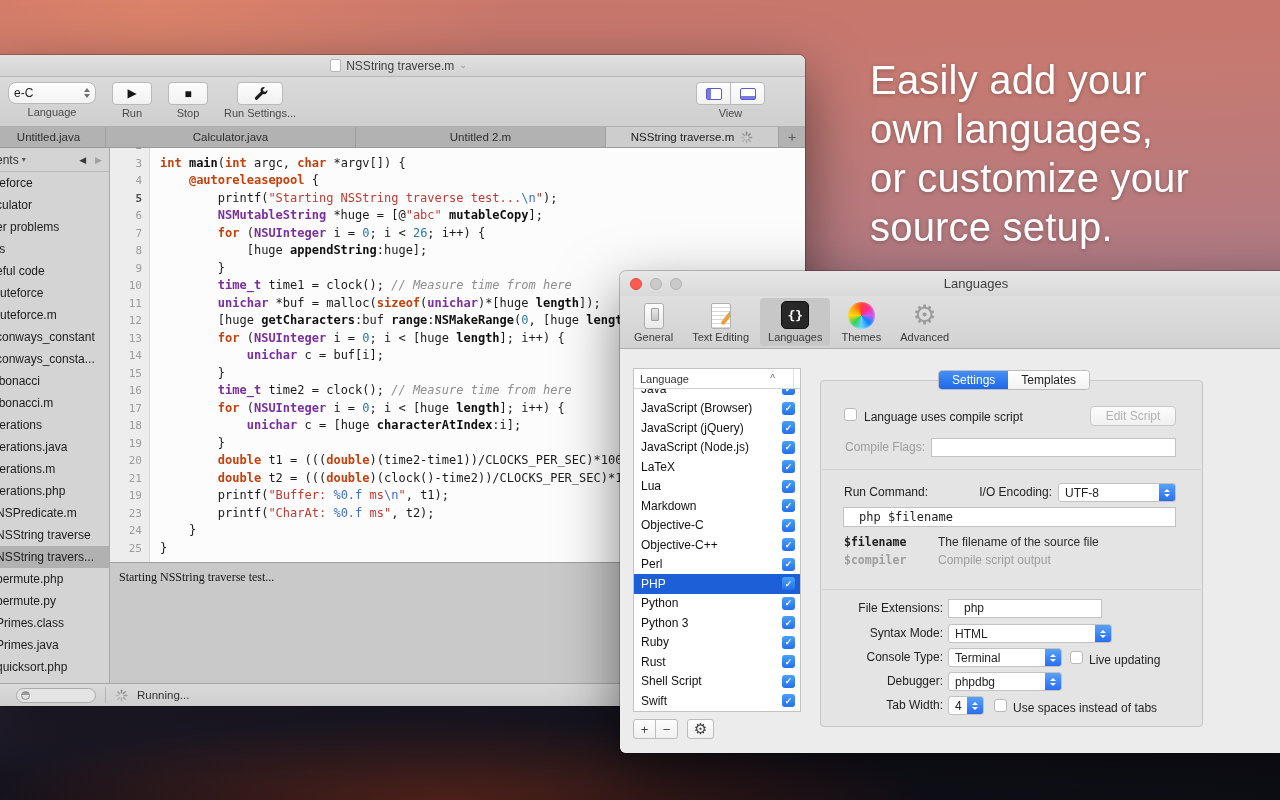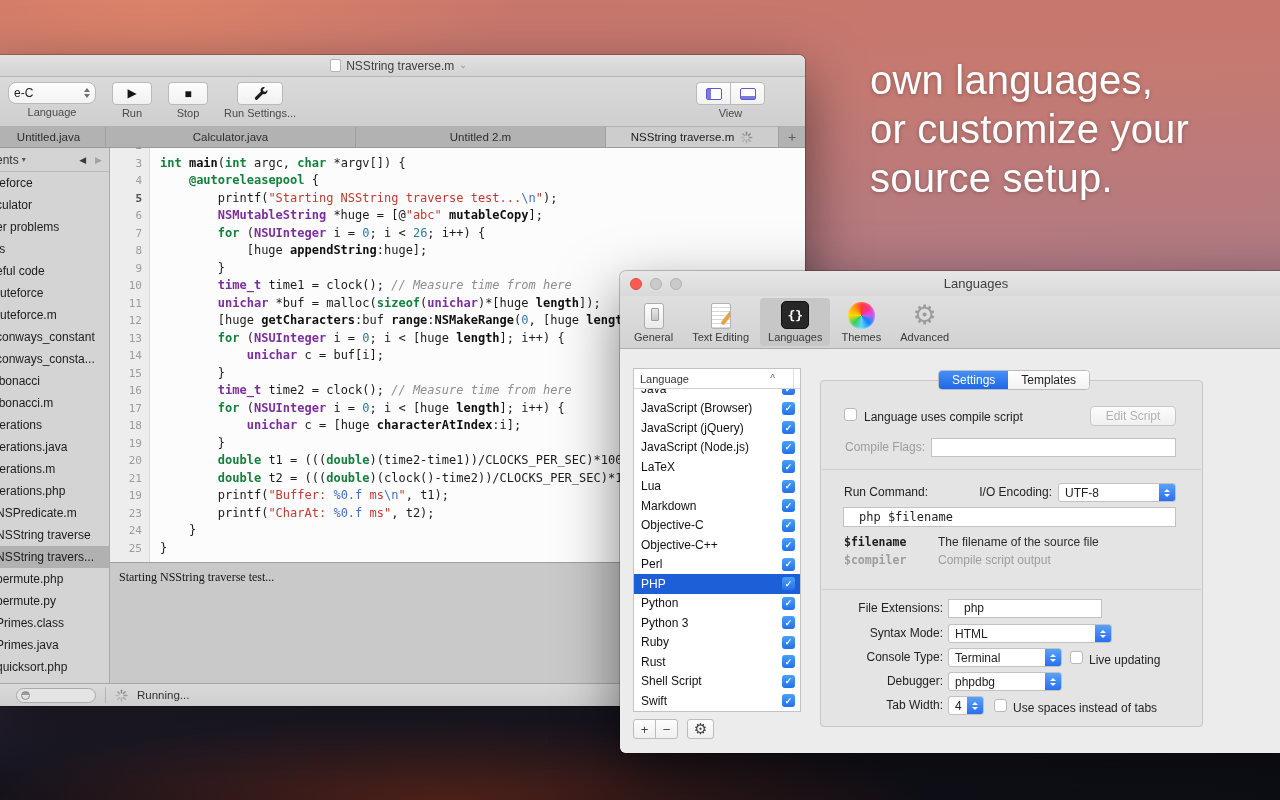--- a/index.html
+++ b/index.html
@@ -51,21 +51,21 @@
   .sb-item{height:22px;line-height:22px;padding:0 4px;white-space:nowrap;overflow:hidden}
   .sb-item.selected{background:#b1b1b1}
   .right-col{flex:1;display:flex;flex-direction:column;min-width:0}
   .code-area{flex:1;display:flex;background:#fcfcfc;overflow:hidden}
   .gutter{width:40px;flex:none;background:#ededed;border-right:1px solid #d8d8d8;text-align:right;padding:3px 7px 0 0;font-family:"DejaVu Sans Mono",monospace;font-size:11px;color:#9c9c9c;overflow:hidden}
   .gutter .gl{height:17.5px;line-height:17.5px}
   .gutter .cur{color:#4c4c4c;font-weight:bold}
   .gcol,.ccol{margin-top:-14px}
   .code{flex:1;padding:3px 0 0 10px;font-family:"DejaVu Sans Mono",monospace;font-size:12px;line-height:17.5px;color:#1b1b1b;white-space:pre;overflow:hidden}
   .cl{height:17.5px}
-  .kw{color:#15803d;font-weight:bold}
+  .kw{color:#c2410c;font-weight:bold}
   .ty{color:#7b2f9e;font-weight:bold}
   .fn{font-weight:bold;color:#101010}
   .str{color:#c23a32}
   .num{color:#2b7a9e}
   .cm{color:#8e8e8e;font-style:italic}
   .esc{color:#3f6fc4}
   .console{height:121px;flex:none;background:#c9c9c9;border-top:1px solid #9f9f9f;padding:7px 9px;font-family:Liberation Serif, serif;font-size:12px;color:#161616}
   .statusbar{height:23px;flex:none;background:linear-gradient(#d9d9d9,#cf cfcf);background:linear-gradient(#d9d9d9,#cfcfcf);border-top:1px solid #a7a7a7;display:flex;align-items:center;font-size:11.5px;color:#333;padding:0 10px 0 24px;gap:9px;border-radius:0 0 6px 6px}
   .filter-field{width:80px;height:15px;border:1px solid #ababab;border-radius:8px;background:#e4e4e4;display:flex;align-items:center;padding:0 4px}
   .filter-glyph{width:9px;height:9px;border-radius:50%;border:1px solid #8a8a8a;background:linear-gradient(#9a9a9a 45%,#e2e2e2 45%)}
@@ -128,20 +128,21 @@
   .varname.dim{color:#9d9d9d}
   .vardesc{font-size:12px;color:#2b2b2b}
   .vardesc.dim{color:#9d9d9d}
 </style>
 </head>
 <body>
 
 <div class="desktop">
 
   <div class="hero" id="hero">
+      <div>Easily add your</div>
       <div>own languages,</div>
       <div>or customize your</div>
       <div>source setup.</div>
     </div>
 
   <div class="window editor">
     <div class="titlebar">
       <span class="doc-icon"></span>
       <span class="wtitle">NSString traverse.m</span>
       <span class="tchev">⌄</span>

